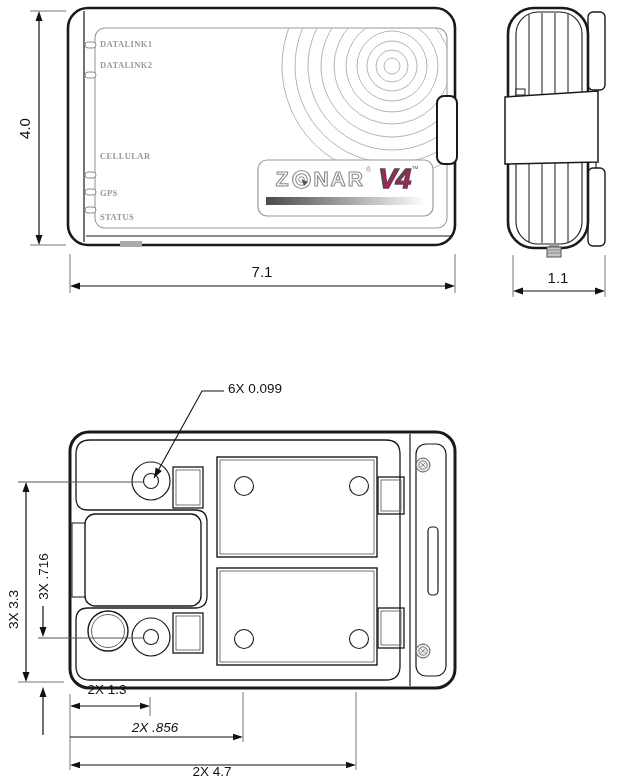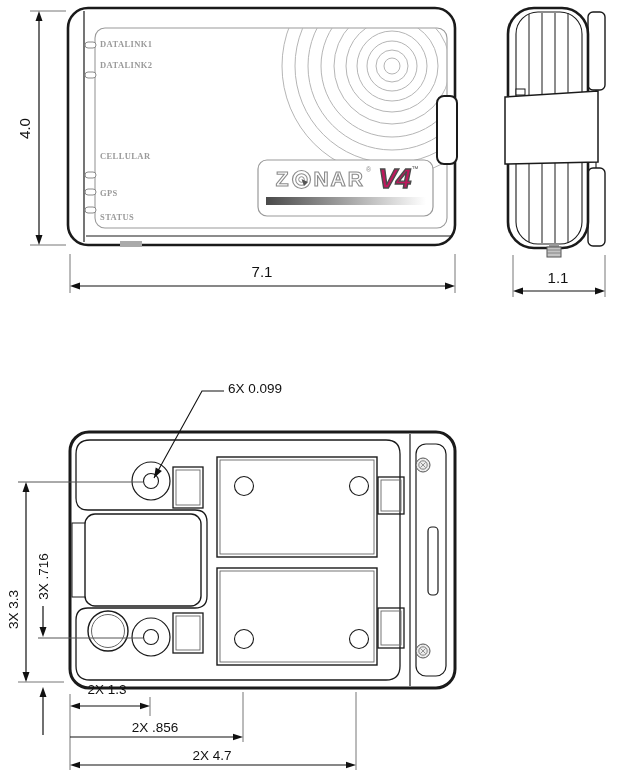--- a/index.html
+++ b/index.html
@@ -257,16 +257,16 @@
   </div>
 
   <div class="lbl rot" style="left:-4px;top:120px;width:56px;">4.0</div>
   <div class="lbl" style="left:232px;top:263px;width:60px;">7.1</div>
   <div class="lbl" style="left:528px;top:269px;width:60px;">1.1</div>
 
   <div class="lbl small" style="left:228px;top:381px;">6X 0.099</div>
   <div class="lbl small rot" style="left:-15px;top:602px;width:56px;">3X 3.3</div>
   <div class="lbl small rot" style="left:15px;top:569px;width:56px;">3X .716</div>
   <div class="lbl small" style="left:77px;top:670px;width:60px;margin-top:12px;">2X 1.3</div>
-  <div class="lbl small" style="left:120px;top:720px;width:70px;">2X .856</div>
-  <div class="lbl small" style="left:177px;top:748px;width:70px;">2X 4.7</div>
+  <div class="lbl small" style="left:120px;top:720px;width:70px;font-style:italic;">2X .856</div>
+  <div class="lbl small" style="left:177px;top:764px;width:70px;">2X 4.7</div>
 
 </div>
 
 </body></html>

